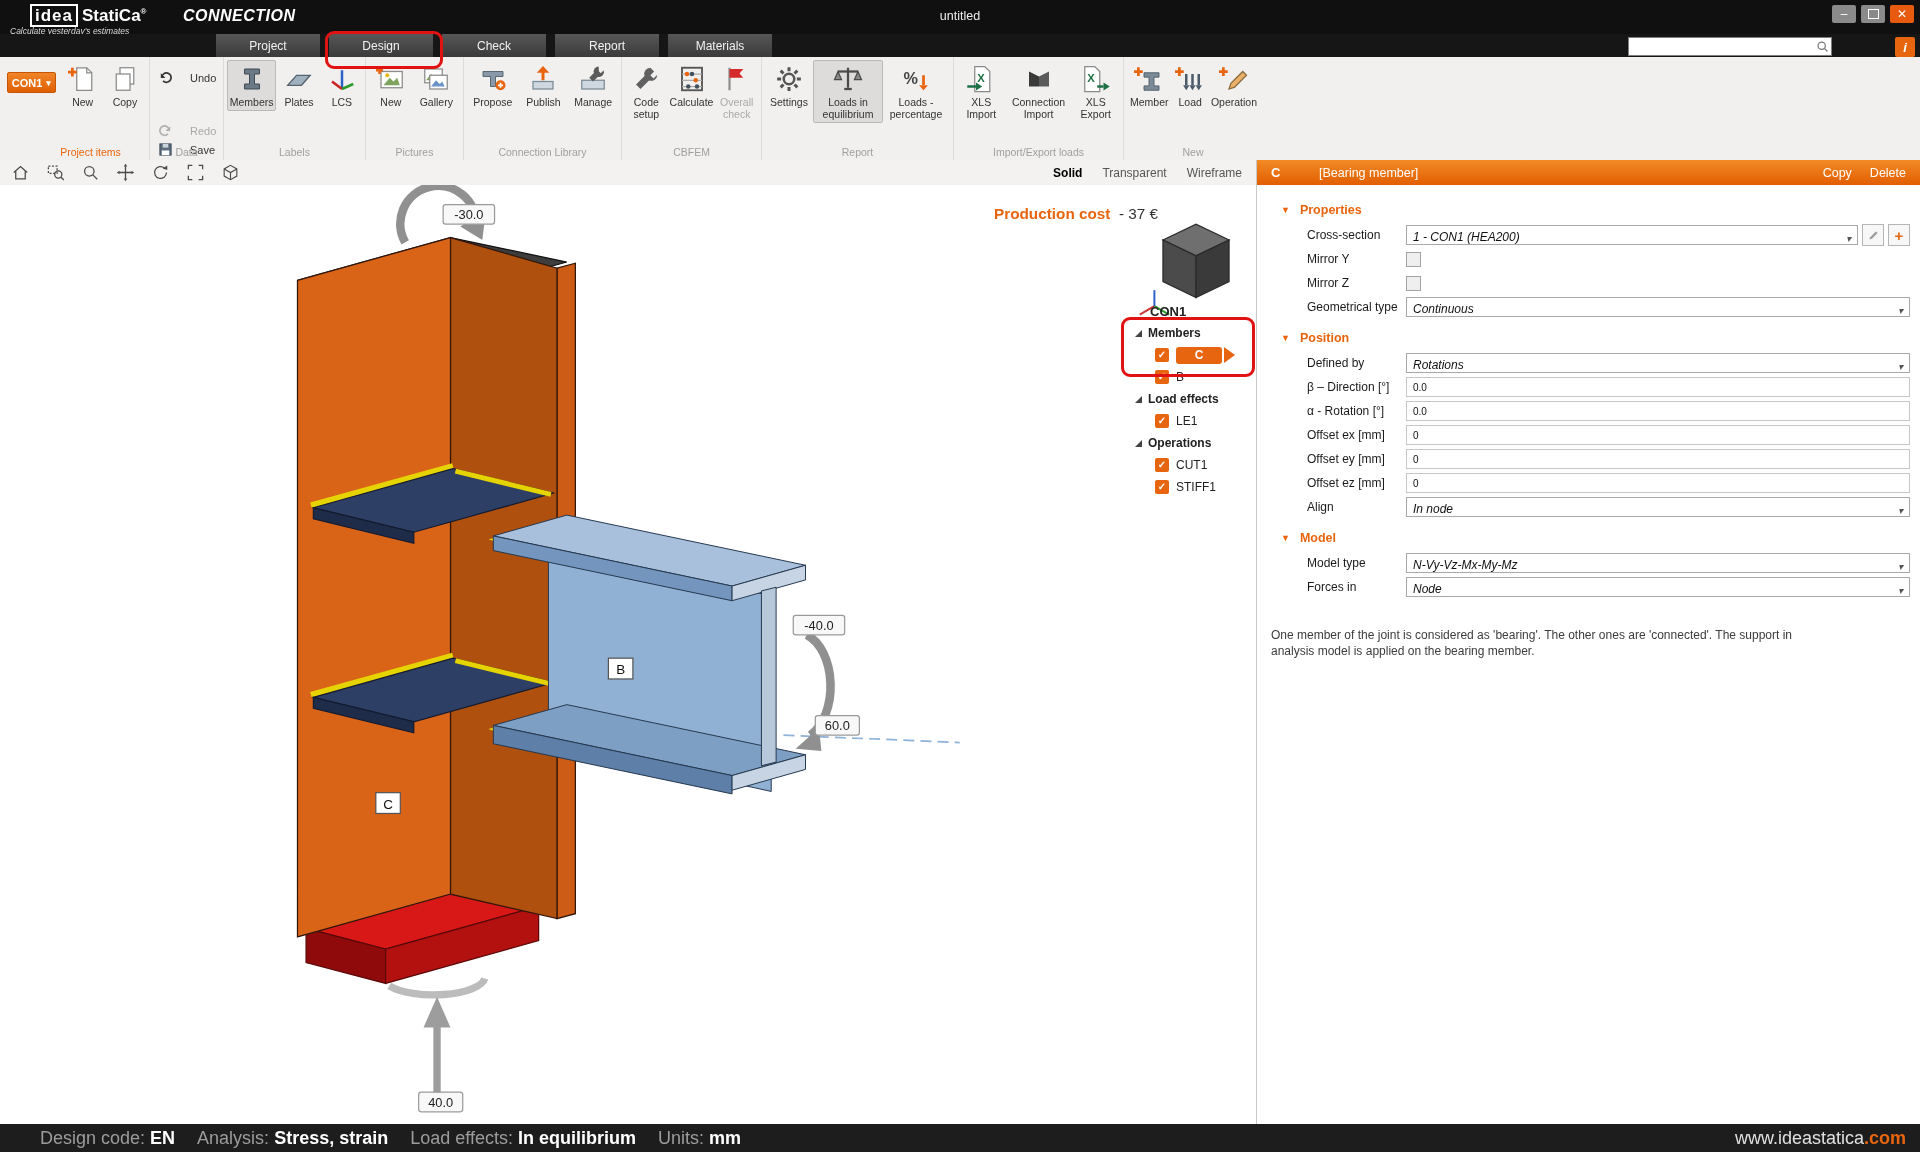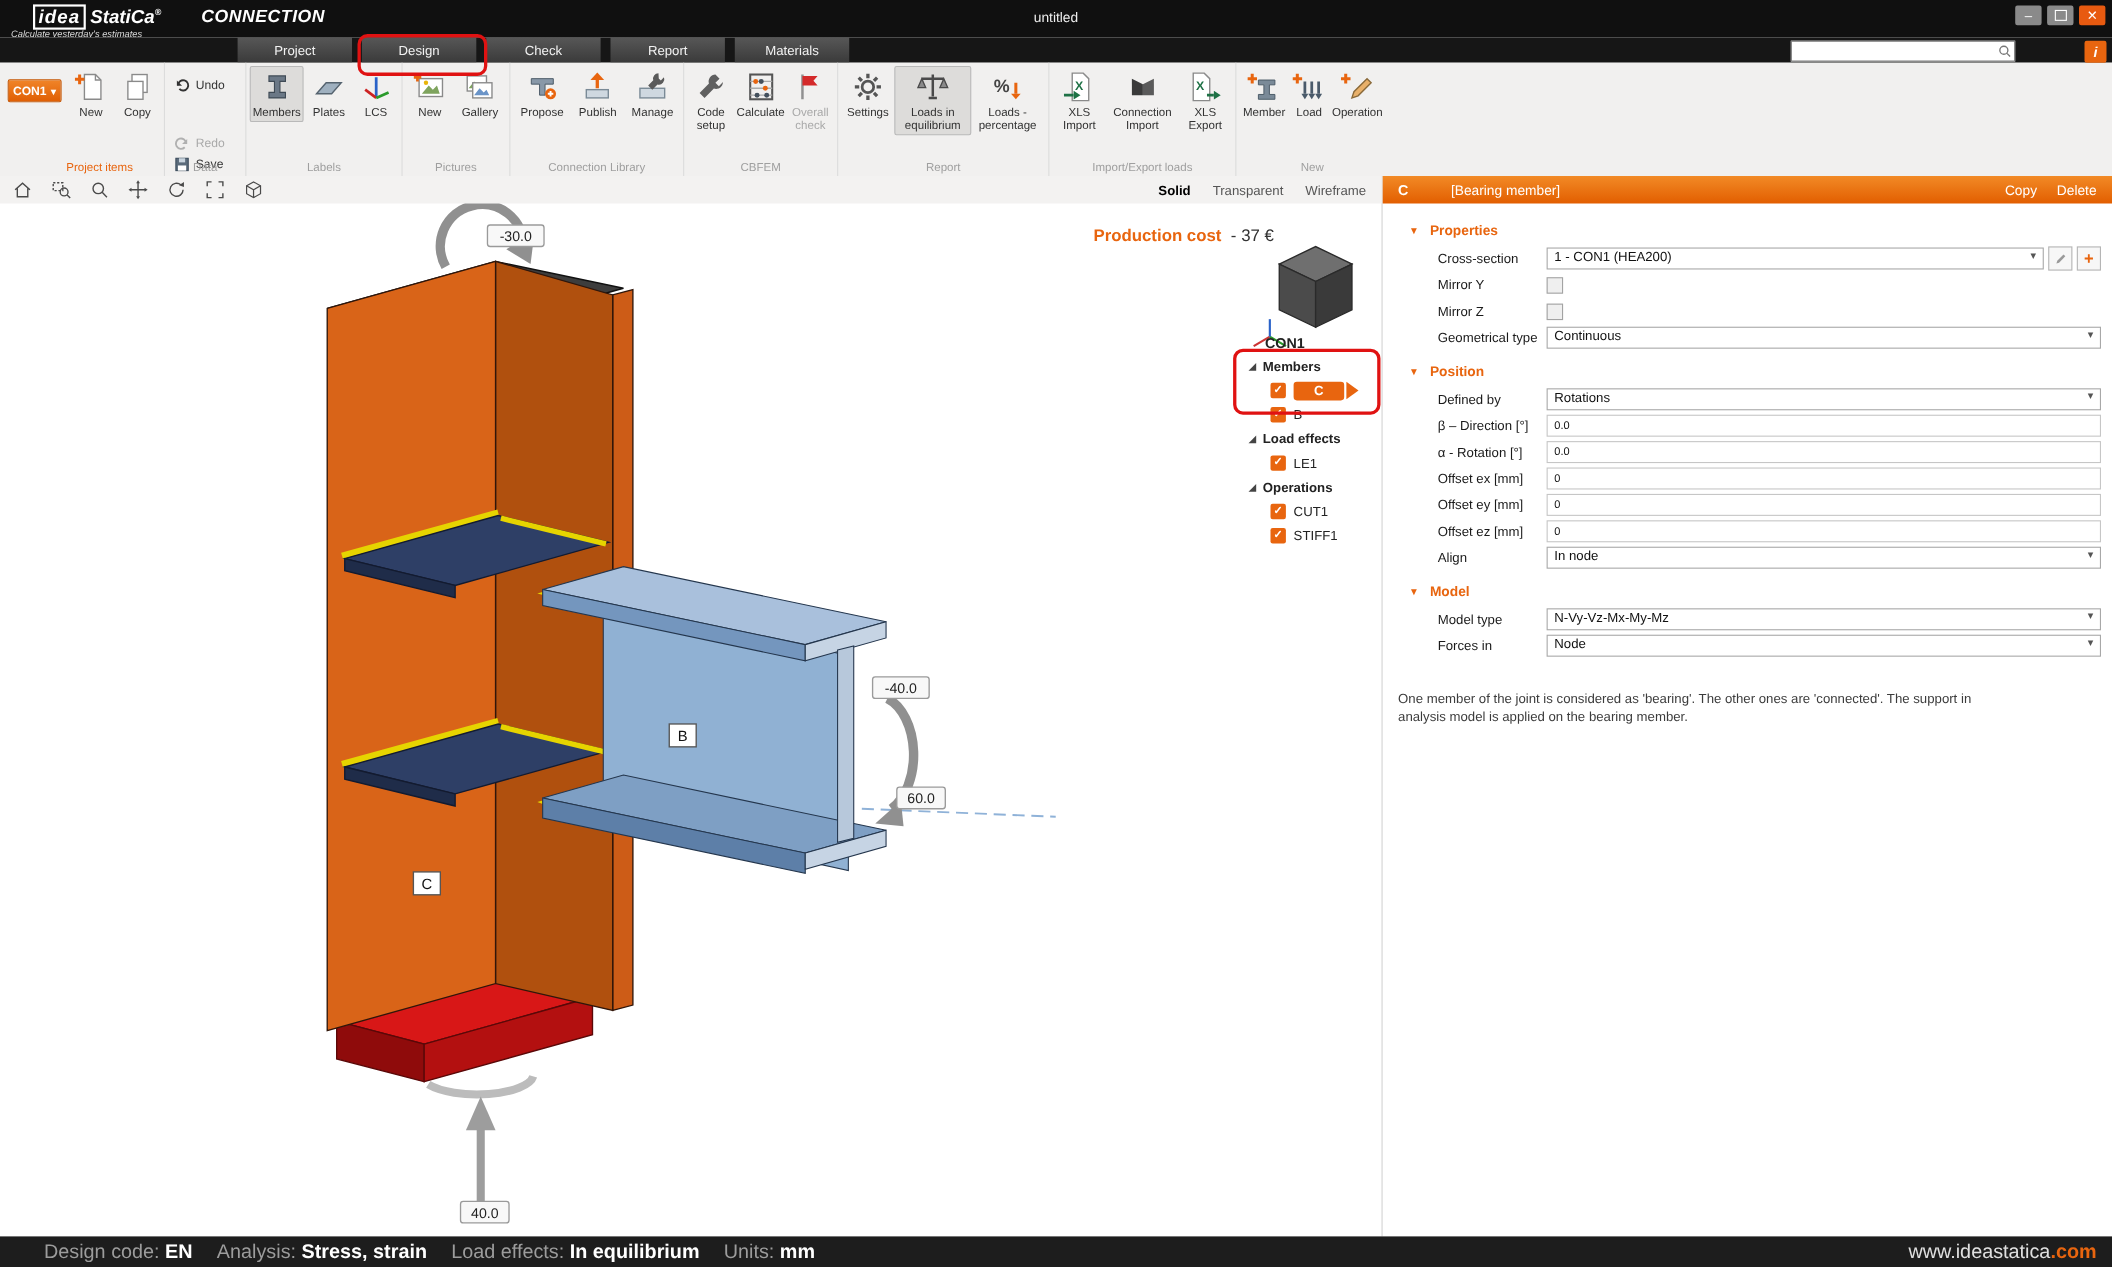--- a/index.html
+++ b/index.html
@@ -1,21 +1,21 @@
 <!DOCTYPE html>
 <html><head>
 <meta charset="utf-8">
 <style>
   html,body{margin:0;padding:0;background:#222;}
   .app{position:relative;width:1920px;height:1152px;overflow:hidden;background:#fff;
        font-family:"Liberation Sans",sans-serif;-webkit-font-smoothing:antialiased;}
   
   .titlebar{position:absolute;top:0;left:0;right:0;height:34px;background:#101010;}
   .logo{position:absolute;left:10px;top:3px;color:#fff;}
-  .logo-top{font-size:17px;font-style:italic;font-weight:bold;line-height:18px;padding-left:20px;}
+  .logo-top{font-size:17px;font-weight:bold;line-height:18px;padding-left:20px;}
   .logo-idea{border:2px solid #fff;padding:0 3px;margin-right:4px;letter-spacing:1px;}
   .logo-reg{font-size:8px;vertical-align:super;}
   .logo-tag{font-size:8.5px;font-style:italic;color:#dcdcdc;margin-top:1px;}
   .app-name{position:absolute;left:183px;top:7px;color:#fff;font-style:italic;font-weight:bold;
             font-size:16px;letter-spacing:.5px;}
   .doc-title{position:absolute;left:0;right:0;top:9px;text-align:center;color:#eee;font-size:12.5px;}
   .winbtns{position:absolute;right:6px;top:5px;display:flex;gap:5px;}
   .winbtn{width:24px;height:18px;background:#8a8a8a;color:#fff;display:flex;align-items:center;
           justify-content:center;font-size:12px;border-radius:2px;cursor:default;}
   .winbtn.close{background:#e85a10;}
@@ -43,21 +43,21 @@
   .rgroup-label{position:absolute;bottom:2px;left:0;right:0;text-align:center;font-size:10.5px;color:#9f9f9f;}
   .rgroup-label.accent{color:#e8650f;padding-left:32px;}
   .rbtn{display:flex;flex-direction:column;align-items:center;width:46px;padding:3px 1px 2px;
         border:1px solid transparent;border-radius:2px;cursor:default;}
   .rbtn.pressed{background:#dddcda;border-color:#b9b9b9;}
   .blabel{font-size:10.5px;color:#333;text-align:center;line-height:1.15;margin-top:2px;}
   .rbtn.disabled .blabel{color:#a9a9a9;}
   .ricon{width:30px;height:30px;display:block;}
   .ricon svg{width:30px;height:30px;display:block;}
   .sbtn-col{display:flex;flex-direction:column;margin-top:8px;}
-  .sbtn{display:flex;align-items:center;gap:5px;height:19px;font-size:11px;color:#333;padding:0 5px;}
+  .sbtn{display:flex;align-items:center;gap:17px;height:19px;font-size:11px;color:#333;padding:0 5px;}
   .sbtn.disabled{color:#a9a9a9;margin-top:34px;}
   .sicon{width:15px;height:15px;display:block;}
   .sicon svg{width:15px;height:15px;display:block;}
   .con1{margin:12px 6px 0 4px;width:58px;height:21px;background:linear-gradient(#f08428,#e05f04);
         color:#fff;font-size:11px;font-weight:bold;display:flex;align-items:center;justify-content:center;
         gap:4px;border-radius:2px;border:1px solid #c55503;box-sizing:border-box;}
   .con1 .chev{font-size:9px;}
   
   .main{position:absolute;top:160px;left:0;right:0;bottom:28px;display:flex;}
   .viewport{position:relative;width:1257px;box-sizing:border-box;height:100%;background:#fff;
@@ -95,21 +95,21 @@
   .phead-actions{margin-left:auto;display:flex;gap:18px;font-size:12.5px;}
   .pbody{position:absolute;top:25px;left:0;right:0;bottom:0;overflow:hidden;}
   .psec{display:flex;align-items:center;gap:10px;height:26px;padding-left:24px;margin-top:6px;}
   .psec.first{margin-top:12px;}
   .tri-o{color:#e8650f;font-size:9px;}
   .stitle{color:#e8650f;font-weight:bold;font-size:12.5px;}
   .prow{display:flex;align-items:center;height:24px;}
   .plabel{width:99px;padding-left:50px;font-size:12px;color:#1a1a1a;flex:none;}
   .pctrl{flex:1;margin-right:10px;display:flex;align-items:center;gap:4px;}
   .dd{flex:1;height:20px;box-sizing:border-box;background:#fff;border:1px solid #a8a8a8;display:flex;
-      align-items:flex-start;padding:0 6px;font-size:12px;color:#111;}
+      align-items:flex-end;padding:0 6px;font-size:12px;color:#111;font-style:italic;}
   .dd-arrow{margin-left:auto;color:#555;font-size:10px;}
   .field{flex:1;height:20px;box-sizing:border-box;background:#fff;border:1px solid #c6c6c6;display:flex;
          align-items:center;padding:0 6px;font-size:10px;color:#111;}
   .pcheck{width:13px;height:13px;background:#efefef;border:1px solid #a3a3a3;flex:none;}
   .mini-btn{width:22px;height:22px;box-sizing:border-box;border:1px solid #b5b5b5;background:#f7f7f7;
             display:flex;align-items:center;justify-content:center;padding:0;flex:none;}
   .mini-btn.plus{color:#e8650f;font-weight:bold;font-size:15px;}
   .desc{margin:28px 0 0 14px;width:540px;font-size:12px;color:#3c3c3c;line-height:1.35;}
   
   .statusbar{position:absolute;left:0;right:0;bottom:0;height:28px;background:#1d1d1d;display:flex;

